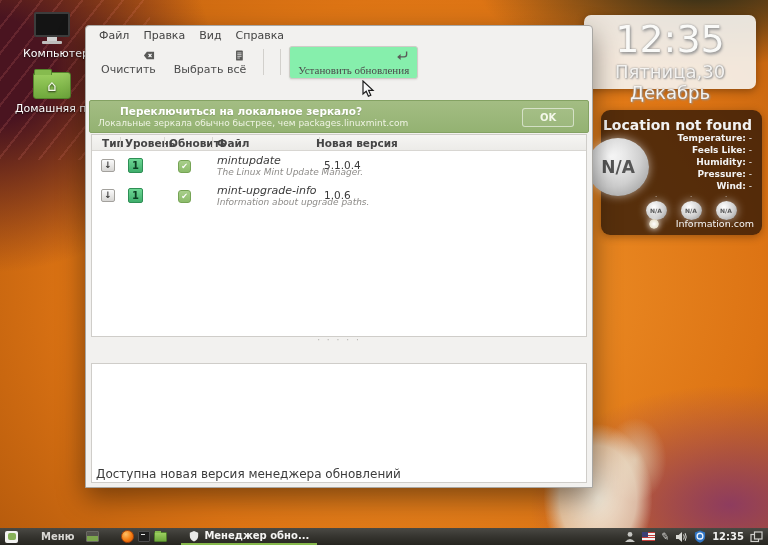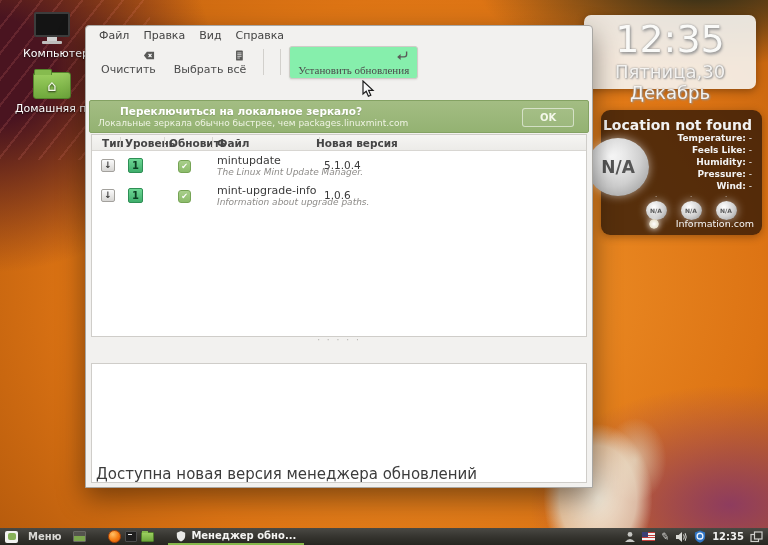--- a/index.html
+++ b/index.html
@@ -106,40 +106,40 @@
   .list-row { position:relative; height:30px; }
   .dl-btn { position:absolute; left:9px; top:8px; width:14px; height:13px;
     background:linear-gradient(#fbfbfb,#d7d6d4); border:1px solid #a3a19d; border-radius:2px;
     color:#3a3a3a; font-size:9px; line-height:11px; text-align:center; font-weight:bold; }
   .level-badge { position:absolute; left:36px; top:7px; width:15px; height:15px;
     background:linear-gradient(#6ed795,#3fae6c); border:1px solid #2e8f55; border-radius:2px;
     color:#0c3d22; font-weight:bold; font-size:10px; display:flex; align-items:center; justify-content:center; }
   .chk { position:absolute; left:86px; top:9px; width:13px; height:13px;
     background:linear-gradient(#a8cf8b,#8cbb6a); border:1px solid #76a455; border-radius:3px;
     color:#fff; font-size:8px; line-height:12px; text-align:center; }
-  .pkg-name { position:absolute; left:125px; top:3px; font-size:11px; color:#3a3a3a; }
+  .pkg-name { position:absolute; left:125px; top:3px; font-size:11px; color:#3a3a3a;font-style:italic; }
   .pkg-desc { position:absolute; left:125px; top:16px; font-size:9px; font-style:italic; color:#8d8b88; }
   .pkg-ver { position:absolute; left:232px; top:8px; font-size:10.5px; color:#3a3a3a; }
 
   .splitter { position:absolute; left:0; right:0; top:312px; height:5px; text-align:center;
     color:#b5b3af; font-size:9px; line-height:4px; letter-spacing:2px; }
   .tabs-wrap { position:absolute; left:0; right:0; top:318px; height:20px; }
   .desc-pane { position:absolute; left:5px; right:5px; top:337px; height:120px;
     background:#ffffff; border:1px solid #cfcdc9; }
   .statusbar { position:absolute; left:0; right:0; bottom:0; height:26px; display:flex; align-items:center;
-    padding-left:10px; font-size:15px; color:#3c3c3c; }
+    padding-left:10px; font-size:12px; color:#3c3c3c; }
 
   
   .cursor { position:absolute; left:362px; top:80px; z-index:50; }
 
   
   .taskbar { position:absolute; left:0; bottom:0; width:768px; height:17px;
     background:linear-gradient(#4a4944,#34332e 55%, #272620); display:flex; align-items:center;
     color:#d8d7d3; font-size:10px; z-index:40; }
-  .tb-menu { display:flex; align-items:center; gap:10px; padding:0 8px 0 5px; height:17px; }
+  .tb-menu { display:flex; align-items:center; gap:23px; padding:0 8px 0 5px; height:17px; }
   .mint-logo { width:13px; height:12px; background:#f2f2f0; border-radius:2px;
     display:flex; align-items:center; justify-content:center; }
   .mint-logo i { width:8px; height:7px; background:#87b158; border-radius:2px; display:block; }
   .tb-menu-label { font-weight:bold; color:#d9d8d4; }
   .tb-showdesk { width:13px; height:11px; margin:0 10px 0 4px; border:1px solid #6a6963; border-radius:1px;
     background:linear-gradient(#54534d 45%, #7ca64d 45%); }
   .tb-launchers { display:flex; align-items:center; gap:4px; margin-left:12px; }
   .ffx { width:13px; height:13px; border-radius:50%;
     background:radial-gradient(circle at 35% 30%, #ffc066, #f57d12 55%, #d3520a); border:1px solid #b34708; }
   .term { width:12px; height:11px; background:#1f1f1f; border:1px solid #4d4d4d; border-radius:1px; position:relative; }

